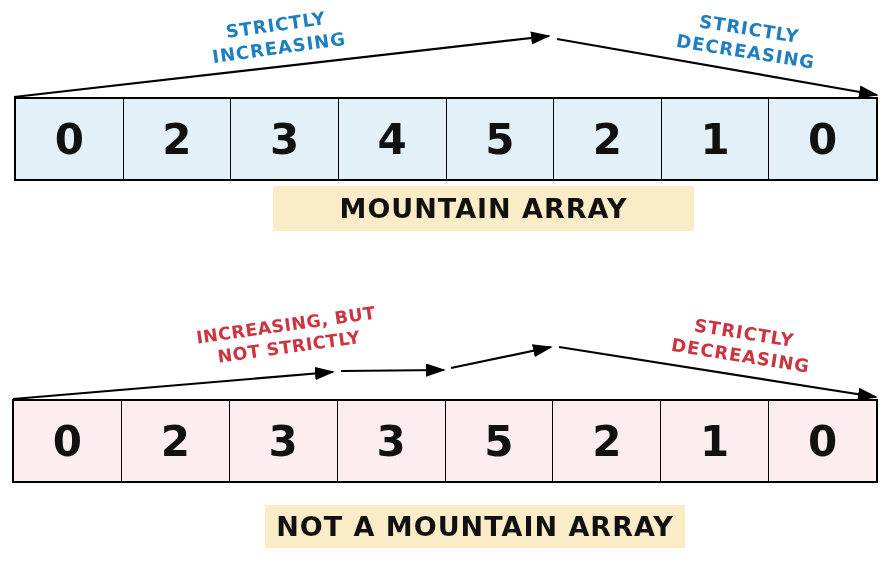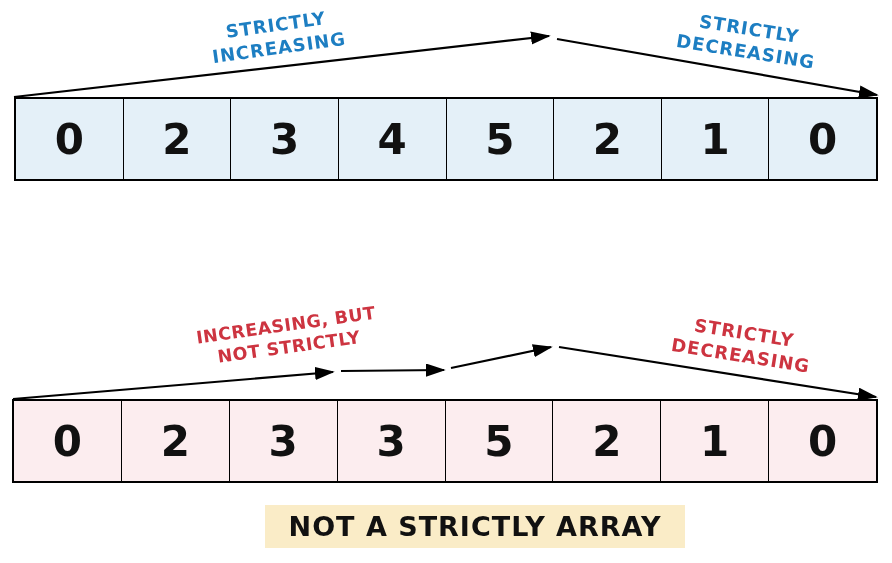--- a/index.html
+++ b/index.html
@@ -81,33 +81,34 @@
     <div class="cell">0</div>
     <div class="cell">2</div>
     <div class="cell">3</div>
     <div class="cell">4</div>
     <div class="cell">5</div>
     <div class="cell">2</div>
     <div class="cell">1</div>
     <div class="cell">0</div>
   </div>
 
+  <div class="caption caption-top">MOUNTAIN ARRAY</div>
 
   <div class="slope-label red-text rot-up lbl-bottom-left">INCREASING, BUT
 NOT STRICTLY</div>
 
   <div class="slope-label red-text rot-down lbl-bottom-right">STRICTLY
 DECREASING</div>
 
   <div class="array pink">
     <div class="cell">0</div>
     <div class="cell">2</div>
     <div class="cell">3</div>
     <div class="cell">3</div>
     <div class="cell">5</div>
     <div class="cell">2</div>
     <div class="cell">1</div>
     <div class="cell">0</div>
   </div>
 
-  <div class="caption caption-bottom">NOT A STRICTLY ARRAY</div>
+  <div class="caption caption-bottom">NOT A MOUNTAIN ARRAY</div>
 
 </div>
 
 </body></html>

